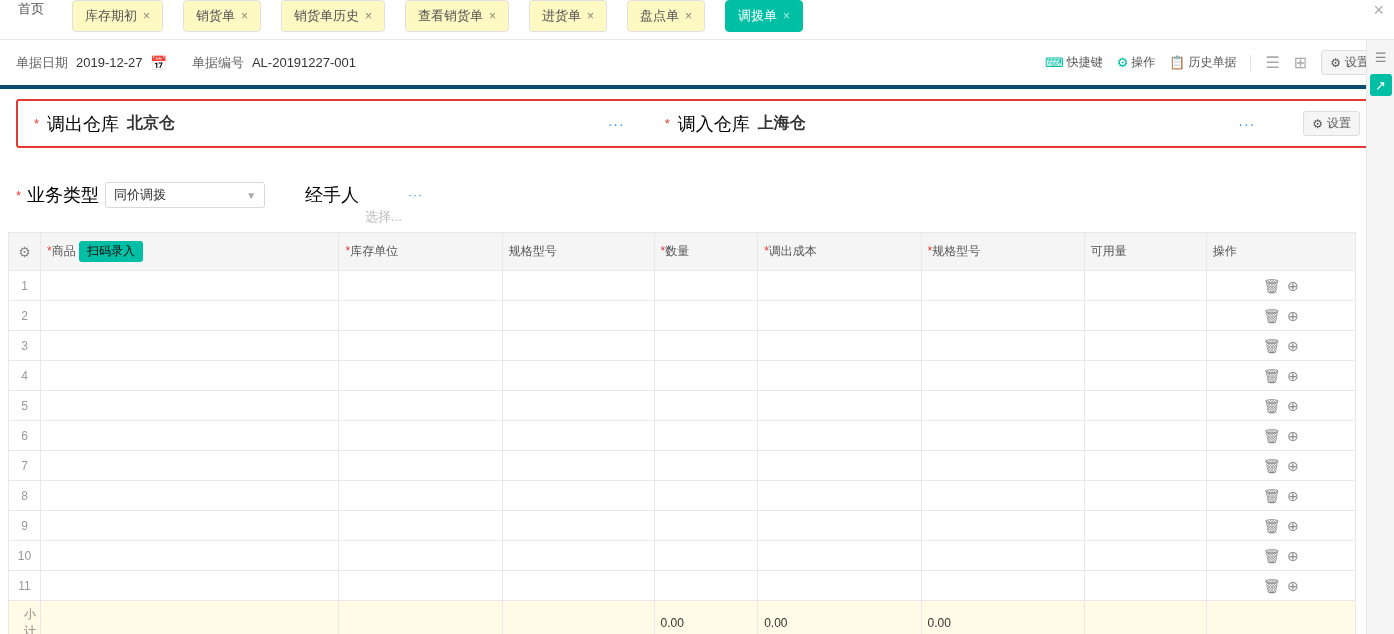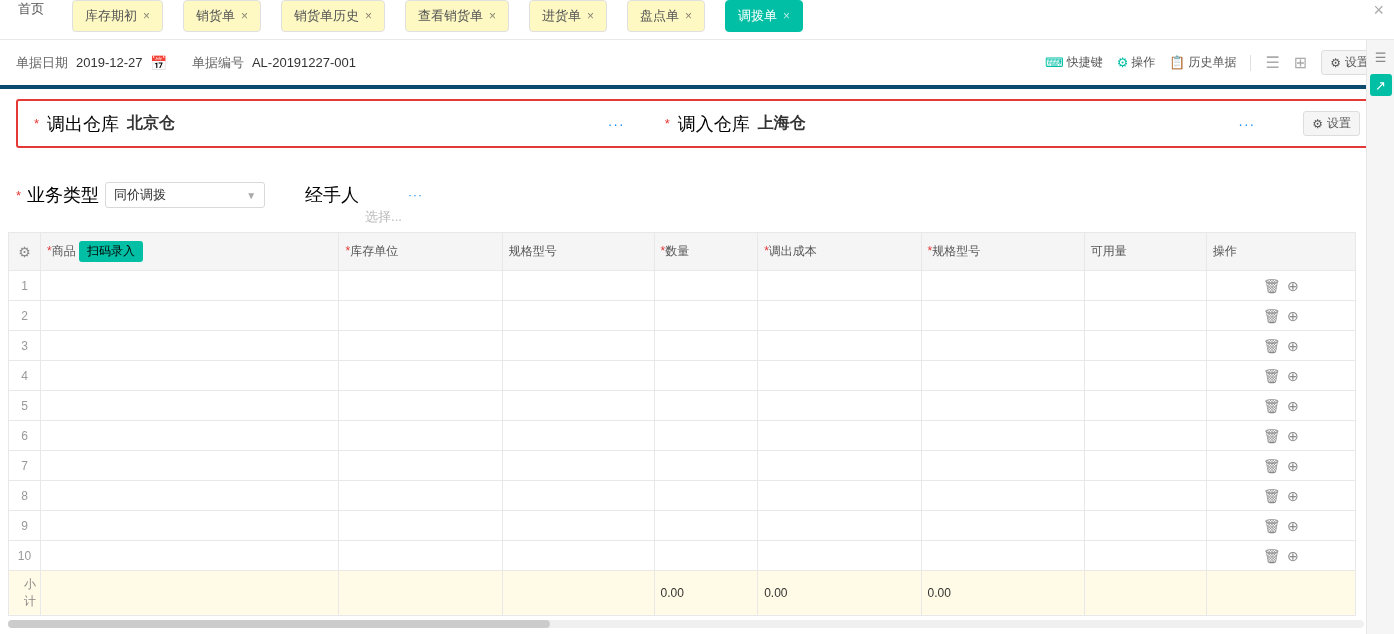--- a/index.html
+++ b/index.html
@@ -397,20 +397,36 @@
       <td></td>
       <td></td>
       <td></td>
       <td class="col-op">
         <div class="op-icons">
           <span class="op-icon">🗑</span>
           <span class="op-icon">⊕</span>
         </div>
       </td>
     </tr>
+          <tr>
+      <td class="row-num">11</td>
+      <td></td>
+      <td></td>
+      <td></td>
+      <td></td>
+      <td></td>
+      <td></td>
+      <td></td>
+      <td class="col-op">
+        <div class="op-icons">
+          <span class="op-icon">🗑</span>
+          <span class="op-icon">⊕</span>
+        </div>
+      </td>
+    </tr>
           <tr style="background: #6d28d9;">
       <td class="row-num" colspan="1" style="color:#888;text-align:right;padding-right:4px;">小计</td>
       <td></td>
       <td></td>
       <td></td>
       <td style="color:#333;">0.00</td>
       <td style="color:#333;">0.00</td>
       <td style="color:#333;">0.00</td>
       <td></td>
       <td></td>

